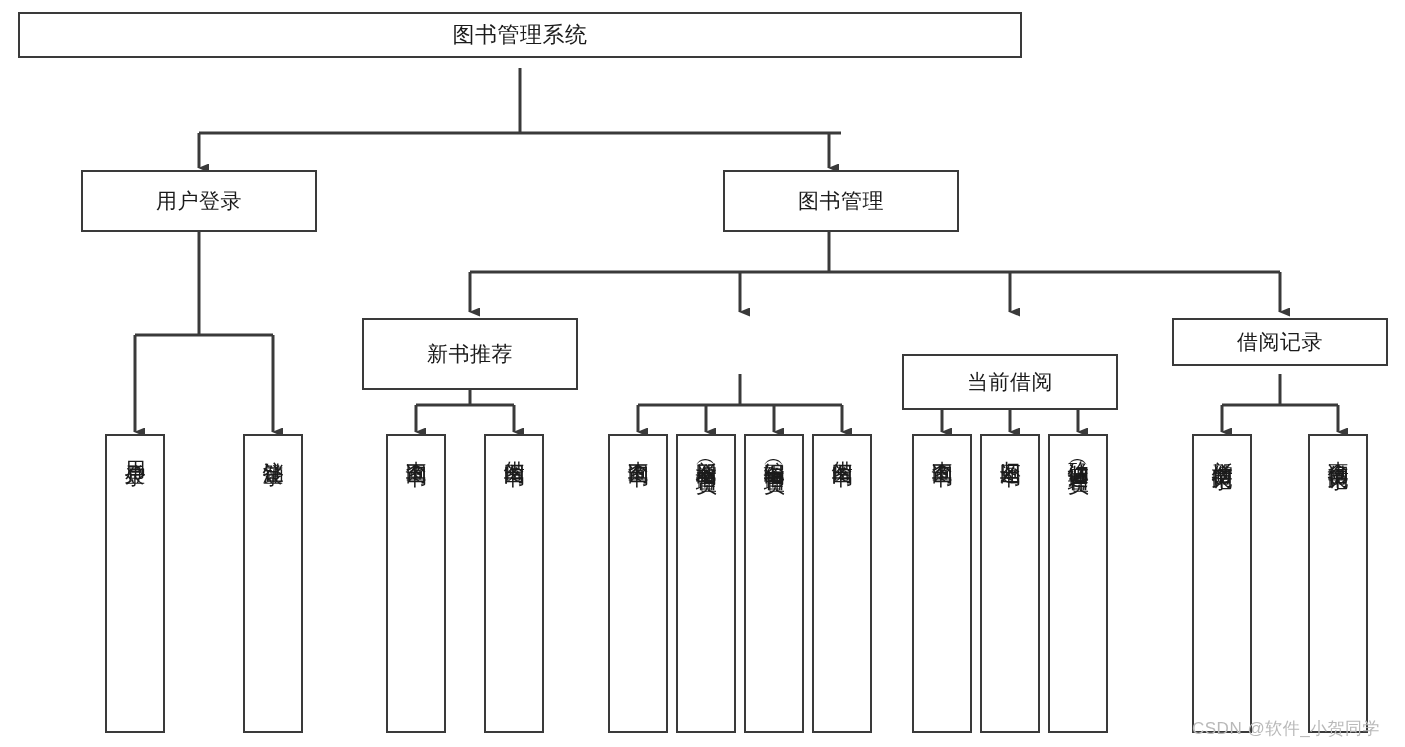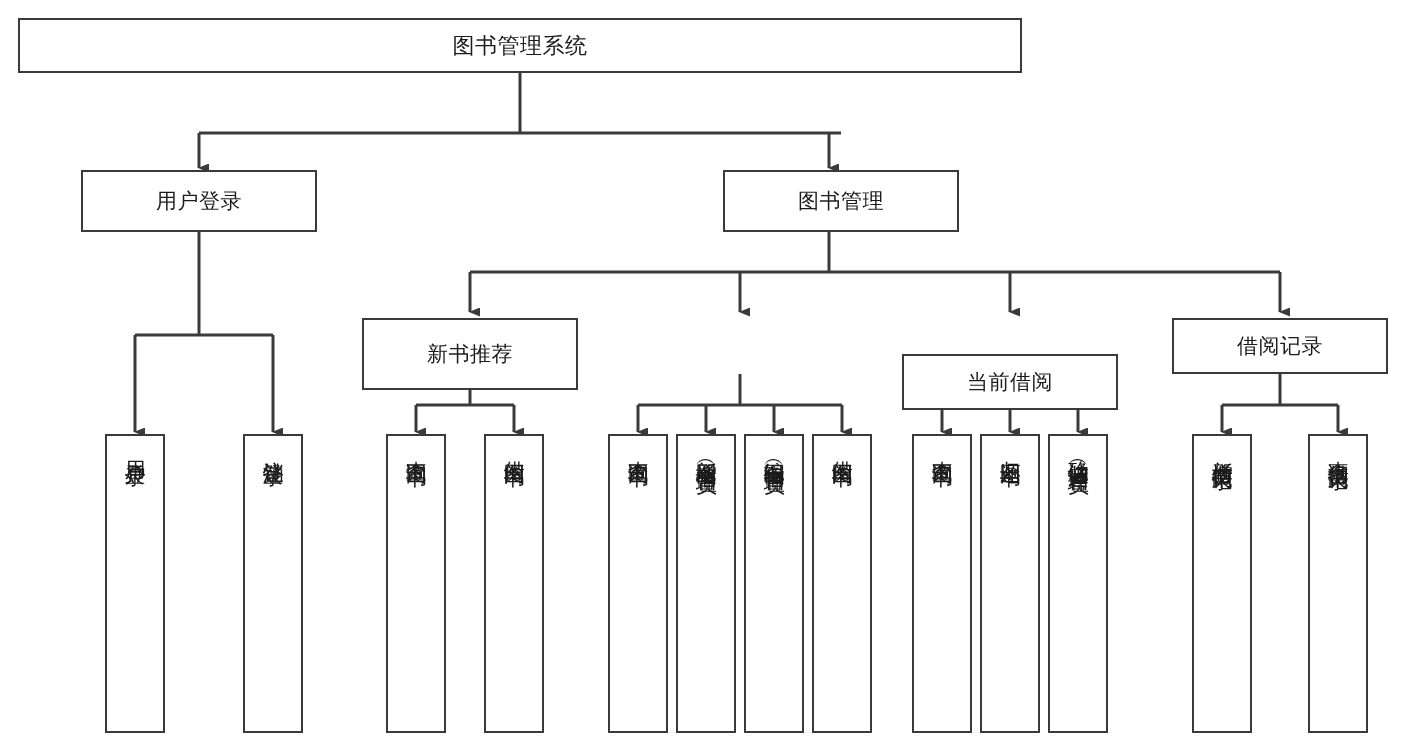--- a/index.html
+++ b/index.html
@@ -118,38 +118,38 @@
       <path d="M 1010 405 L 1010 432" marker-end="url(#arrowhead)"></path>
       <path d="M 1078 405 L 1078 432" marker-end="url(#arrowhead)"></path>
 
       <path d="M 1280 374 L 1280 405"></path>
       <path d="M 1222 405 L 1338 405"></path>
       <path d="M 1222 405 L 1222 432" marker-end="url(#arrowhead)"></path>
       <path d="M 1338 405 L 1338 432" marker-end="url(#arrowhead)"></path>
     </g>
   </svg>
 
-  <div class="node horizontal root" style="left:18px; top:18px; width:1004px; height:55px;">
+  <div class="node horizontal root" style="left:18px; top:12px; width:1004px; height:46px;">
     <span class="node-label">图书管理系统</span>
   </div>
 
   <div class="node horizontal" style="left:81px; top:170px; width:236px; height:62px;">
     <span class="node-label">用户登录</span>
   </div>
   <div class="node horizontal" style="left:711px; top:170px; width:236px; height:62px;margin-left:12px;">
     <span class="node-label">图书管理</span>
   </div>
 
   <div class="node horizontal" style="left:362px; top:318px; width:216px; height:72px;">
     <span class="node-label">新书推荐</span>
   </div>
   <div class="node horizontal" style="left:902px; top:318px; width:216px; height:56px;margin-top:36px;">
     <span class="node-label">当前借阅</span>
   </div>
-  <div class="node horizontal" style="left:1172px; top:318px; width:216px; height:56px;">
+  <div class="node horizontal" style="left:1172px; top:318px; width:216px; height:48px;">
     <span class="node-label">借阅记录</span>
   </div>
 
   <div class="node vertical" style="left:105px; top:434px; width:60px; height:299px;">
     <span class="node-label">用户登录</span>
   </div>
   <div class="node vertical" style="left:243px; top:434px; width:60px; height:299px;">
     <span class="node-label">注销登录</span>
   </div>
 
@@ -183,14 +183,15 @@
     <span class="node-label">确认归还（管理员）</span>
   </div>
 
   <div class="node vertical" style="left:1192px; top:434px; width:60px; height:299px;">
     <span class="node-label">新增借阅记录</span>
   </div>
   <div class="node vertical" style="left:1308px; top:434px; width:60px; height:299px;">
     <span class="node-label">查询借阅记录</span>
   </div>
 
+  <div class="watermark" style="left:1192px; top:717px;">CSDN @软件_小贺同学</div>
 
 </div>
 
 </body></html>

